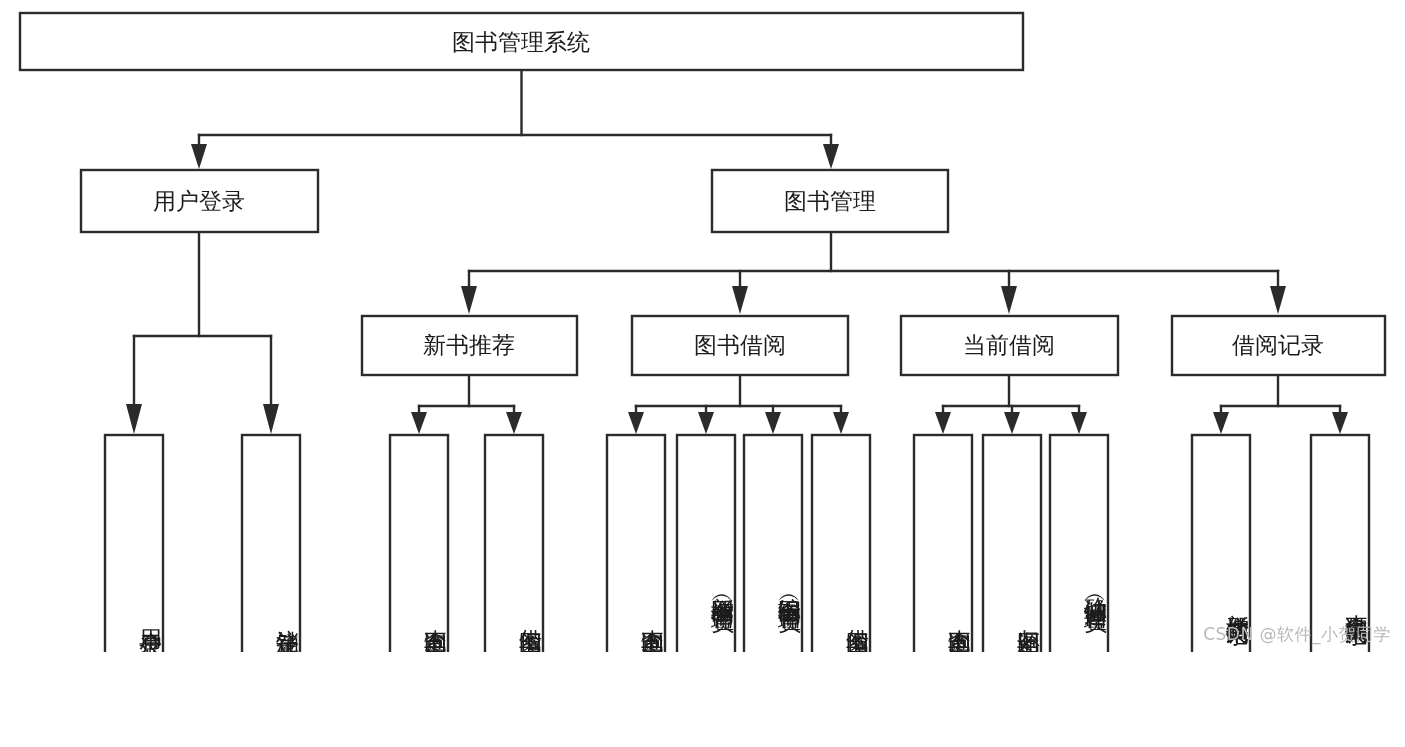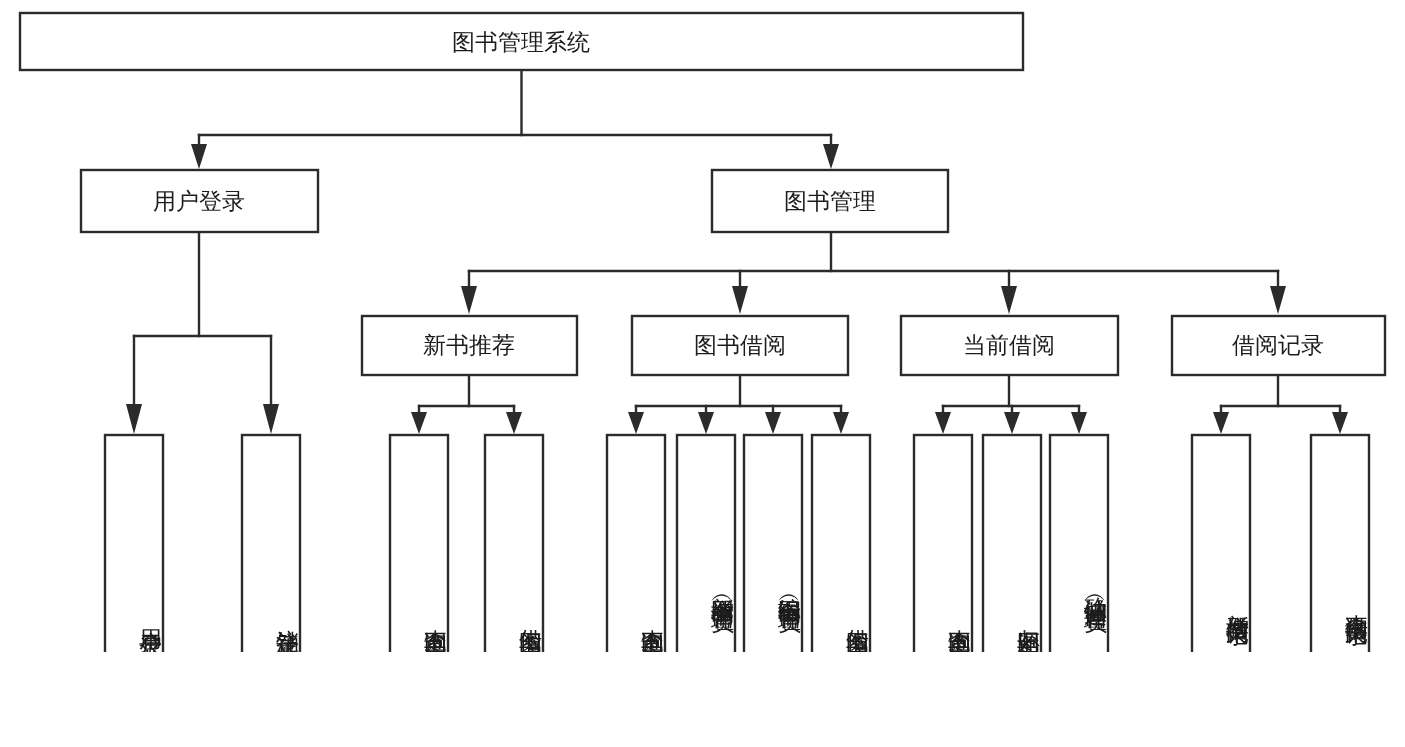--- a/index.html
+++ b/index.html
@@ -212,14 +212,15 @@
   <div class="vlabel" style="left:607px; top:497px; width:58px; height:236px;">查询图书</div>
   <div class="vlabel" style="left:677px; top:443px; width:58px; height:290px;">新增图书（管理员）</div>
   <div class="vlabel" style="left:744px; top:443px; width:58px; height:290px;">编辑图书（管理员）</div>
   <div class="vlabel" style="left:812px; top:497px; width:58px; height:236px;">借阅图书</div>
   <div class="vlabel" style="left:914px; top:497px; width:58px; height:236px;">查询图书</div>
   <div class="vlabel" style="left:983px; top:497px; width:58px; height:236px;">归还图书</div>
   <div class="vlabel" style="left:1050px; top:443px; width:58px; height:290px;">确认归还（管理员）</div>
   <div class="vlabel" style="left:1192px; top:470px; width:58px; height:263px;">新增借阅记录</div>
   <div class="vlabel" style="left:1311px; top:470px; width:58px; height:263px;">查询借阅记录</div>
 
+  <div class="watermark">CSDN @软件_小贺同学</div>
 
 </div>
 
 </body></html>

